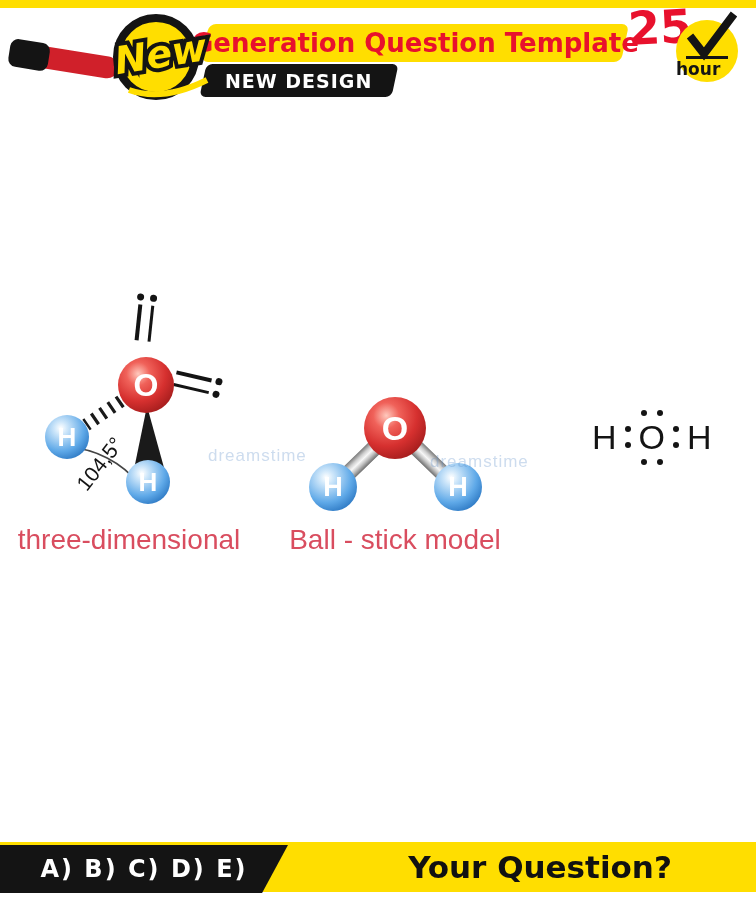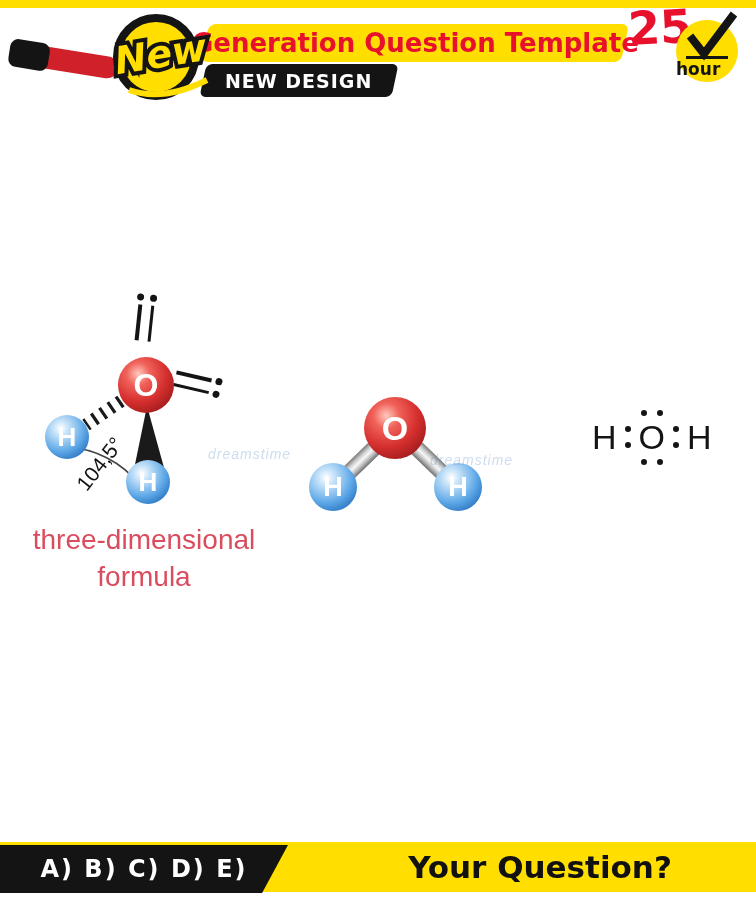--- a/index.html
+++ b/index.html
@@ -76,25 +76,25 @@
   .h-ball-right{ left:434px; top:463px; width:48px; height:48px; font-size:27px; }
 
   .lewis{ position:absolute; left:592px; top:407px; height:60px; display:flex; align-items:center; gap:8px; color:var(--ink); }
   .lewis-letter{ font-size:34px; }
   .dot-col{ display:flex; flex-direction:column; gap:10px; }
   .dot-row{ display:flex; gap:10px; justify-content:center; }
   .lewis i{ display:block; width:6px; height:6px; border-radius:50%; background:var(--ink); }
   .lewis-o-stack{ display:flex; flex-direction:column; align-items:center; gap:2px; }
 
   .caption{ position:absolute; font-size:28px; color:var(--caption); text-align:center; line-height:37px; }
-  .caption-3d{ left:18px; top:521px; width:252px; }
+  .caption-3d{ left:3px; top:521px; width:252px; }
   .caption-ball{ left:266px; top:521px; width:258px; }
   .caption-lewis{ left:530px; top:521px; width:226px; }
 
-  .watermark{ position:absolute; font-style:italic; font-size:14px; color:rgba(90,140,200,0.30); letter-spacing:1px; }
+  .watermark{ position:absolute; font-size:17px; color:rgba(90,140,200,0.30); letter-spacing:1px; }
   .wm-1{ left:208px; top:446px; }
   .wm-2{ left:430px; top:452px; }
 
   
   .footer-bar{ position:absolute; left:0; top:842px; width:756px; height:50px; background:var(--yellow); }
   .footer-options{ position:absolute; left:0; top:845px; width:288px; height:48px; background:var(--ink);
     clip-path:polygon(0 0, 100% 0, 91% 100%, 0 100%);
     display:flex; align-items:center; justify-content:center;
     color:#fff; font-weight:bold; font-size:24px; font-family:"DejaVu Sans", sans-serif; letter-spacing:2px; }
   .footer-question{ position:absolute; left:320px; top:849px; width:440px; text-align:center;
@@ -189,22 +189,22 @@
     </span>
     <span class="dot-col">
         <i></i>
         <i></i>
       </span>
     <span class="lewis-letter">H</span>
   </div>
 
   <div class="caption caption-3d">
     <div>three-dimensional</div>
-    <div>formula</div>
-  </div>
+  </div>
+  <div class="caption caption-ball">Ball - stick model</div>
 
   <div class="watermark wm-1">dreamstime</div>
   <div class="watermark wm-2">dreamstime</div>
 
   <div class="footer-bar"></div>
   <div class="footer-options">A) B) C) D) E)</div>
   <div class="footer-question">Your Question?</div>
 
 </div>
 

